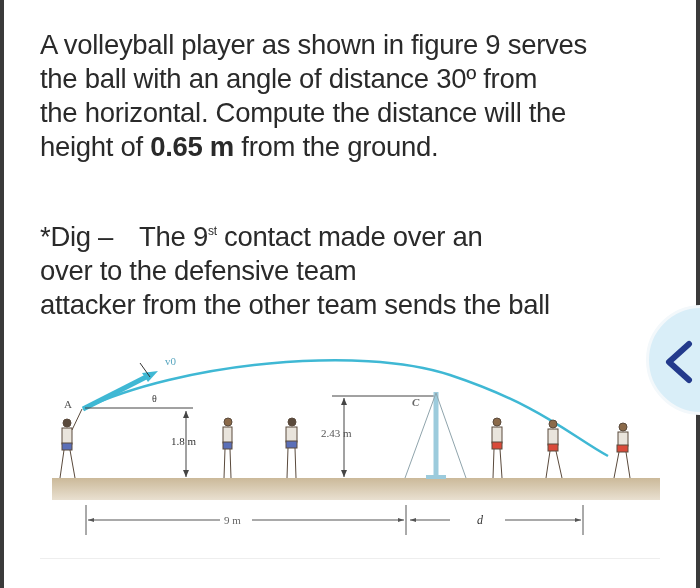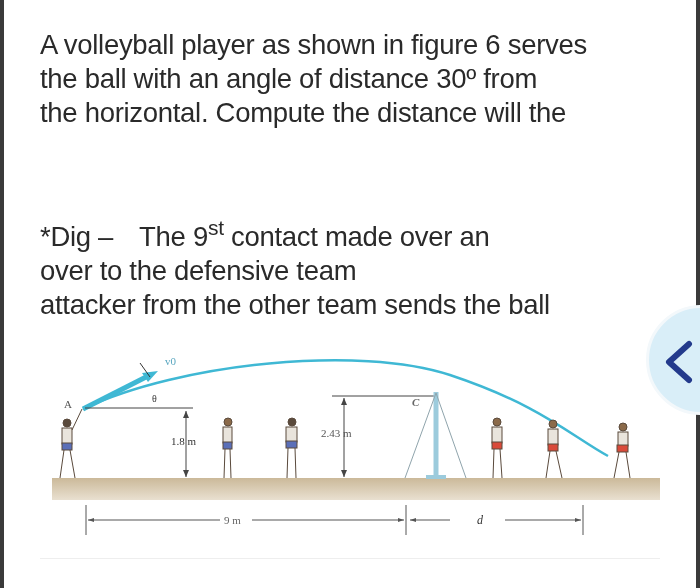--- a/index.html
+++ b/index.html
@@ -12,41 +12,42 @@
     .right-border-bot { position: absolute; right: 0; top: 414px; width: 4px; height: 174px; background: #3a3a3a; }
     .question {
       position: absolute; left: 40px; top: 28px; width: 630px;
       font-size: 27.5px; line-height: 34px; letter-spacing: -0.3px; color: #2a2a2a;
     }
     .question b { font-weight: bold; }
     .footnote {
       position: absolute; left: 40px; top: 220px; width: 630px;
       font-size: 27.5px; line-height: 34px; letter-spacing: -0.3px; color: #2a2a2a;
     }
-    .footnote sup { font-size: 21px; vertical-align: 11px; line-height: 0; margin-top: 47px; }
+    .footnote sup { font-size: 12px; vertical-align: 11px; line-height: 0; margin-top: 47px; }
     .gap { display: inline-block; width: 26px; }
     .figure { position: absolute; left: 30px; top: 335px; width: 640px; height: 220px; }
     .back-btn {
       position: absolute; left: 646px; top: 305px; width: 110px; height: 110px; border-radius: 50%;
       background: #d9eef8; border: 3px solid #f3f8fb; box-sizing: border-box; cursor: pointer;
     }
     .back-btn svg { position: absolute; left: 14px; top: 32px; }
     .sep { position: absolute; left: 40px; top: 558px; width: 620px; height: 1px; background: #eeeeee; }
   </style>
 </head>
 <body>
 
 <div class="left-border"></div>
 <div class="right-border-top"></div>
 <div class="right-border-bot"></div>
 
 <div class="question">
-  <div>A volleyball player as shown in figure 6 serves</div>
+  <div>A volleyball player as shown in figure 9 serves</div>
   <div>the ball with an angle of distance 30º from</div>
   <div>the horizontal. Compute the distance will the</div>
+  <div><span>height of </span><b>0.65 m</b><span> from the ground.</span></div>
 </div>
 
 <div class="footnote">
   <div>
     <span>*Dig –</span><span class="gap"></span><span>The 9</span><sup>st</sup><span> contact made over an</span>
   </div>
   <div>over to the defensive team</div>
   <div>attacker from the other team sends the ball</div>
 </div>
 

